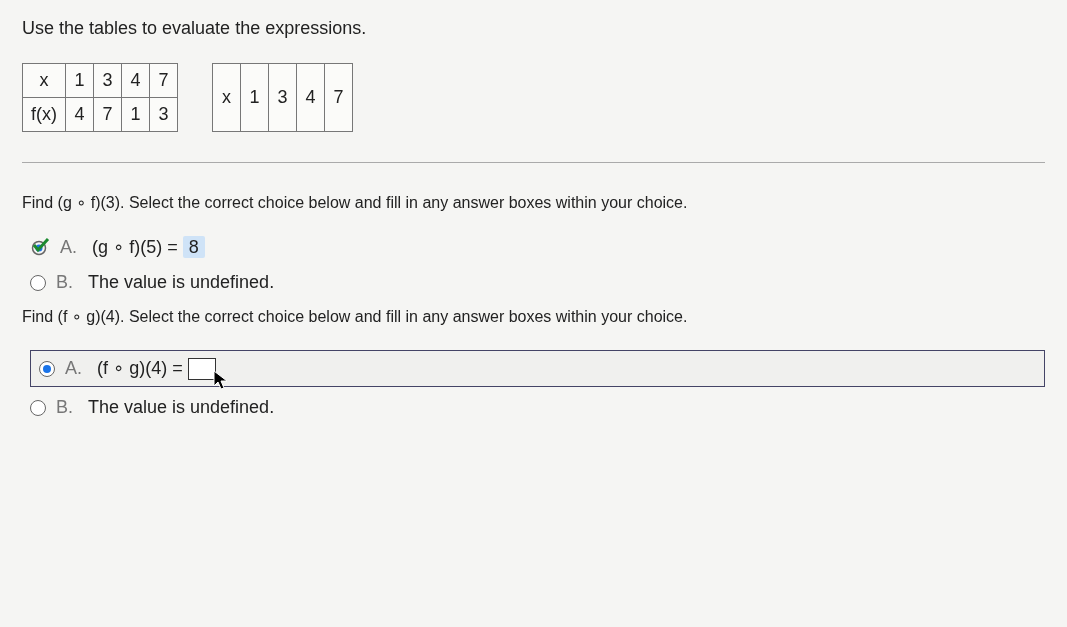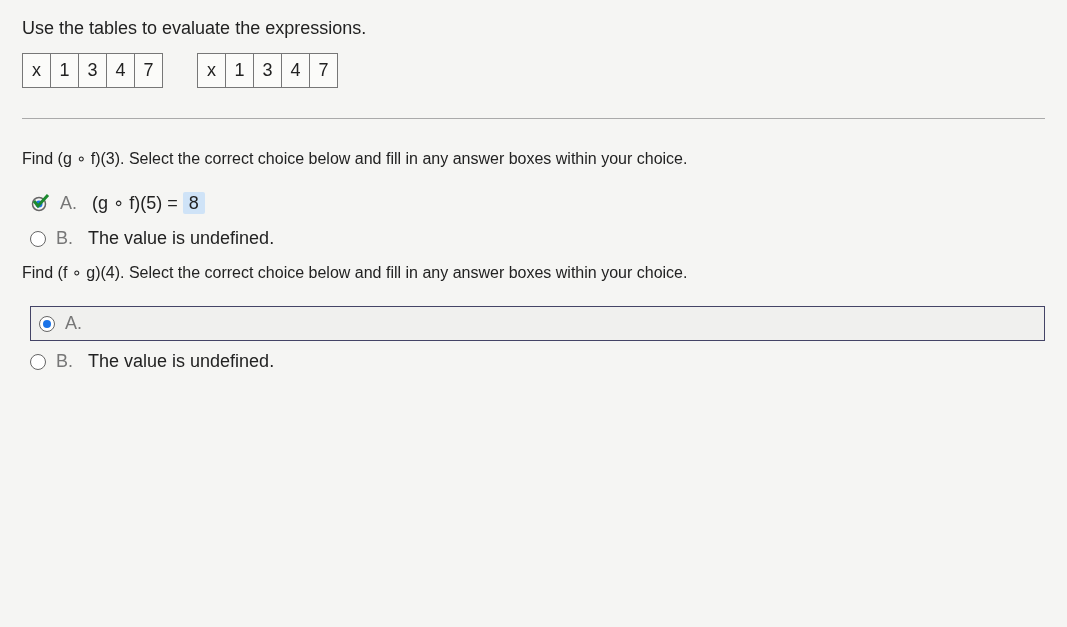--- a/index.html
+++ b/index.html
@@ -7,21 +7,21 @@
     margin: 0;
     padding: 18px 22px;
     font-family: Arial, Helvetica, sans-serif;
     font-size: 18px;
     color: #222;
     background: #f5f5f3;
     width: 1067px;
     height: 627px;
     overflow: hidden;
   }
-  .instruction { margin-bottom: 14px; }
+  .instruction { margin-bottom: 24px; }
   .tables { display: flex; gap: 34px; margin-bottom: 30px; }
   table { border-collapse: collapse; }
   td {
     border: 1px solid #777;
     padding: 6px 8px;
     text-align: center;
     min-width: 28px;
     font-size: 18px;
     background: #fbfbf9;
   }
@@ -94,20 +94,27 @@
 <div class="tables">
   <table>
     <tbody>
         <tr>
       <td class="hdr">x</td>
       <td>1</td>
       <td>3</td>
       <td>4</td>
       <td>7</td>
     </tr>
+    <tr>
+      <td class="hdr">f(x)</td>
+      <td>4</td>
+      <td>7</td>
+      <td>1</td>
+      <td>3</td>
+    </tr>
   </tbody>
     </table>
 
   <table>
     <tbody>
         <tr>
       <td class="hdr">x</td>
       <td>1</td>
       <td>3</td>
       <td>4</td>
@@ -141,19 +148,27 @@
     <span>The value is undefined.</span>
   </div>
 </div>
 
 <div class="question">Find (f ∘ g)(4). Select the correct choice below and fill in any answer boxes within your choice.</div>
 
 <div class="choices">
   <div class="q2-a-row">
     <span class="radio selected"></span>
     <span class="letter">A.</span>
+    <span>
+      <span>(f ∘ g)(4) = </span><span class="answer-box"></span>
+      <span class="cursor">
+        <svg width="18" height="22" viewBox="0 0 18 22">
+          <path d="M1 1 L1 16 L5 12 L8 19 L11 18 L8 11 L14 11 Z" fill="#000" stroke="#fff" stroke-width="1"></path>
+        </svg>
+      </span>
+    </span>
   </div>
   <div class="cutoff">
     <span class="radio"></span>
     <span class="letter">B.</span>
     <span>The value is undefined.</span>
   </div>
 </div>
 
 </body></html>

